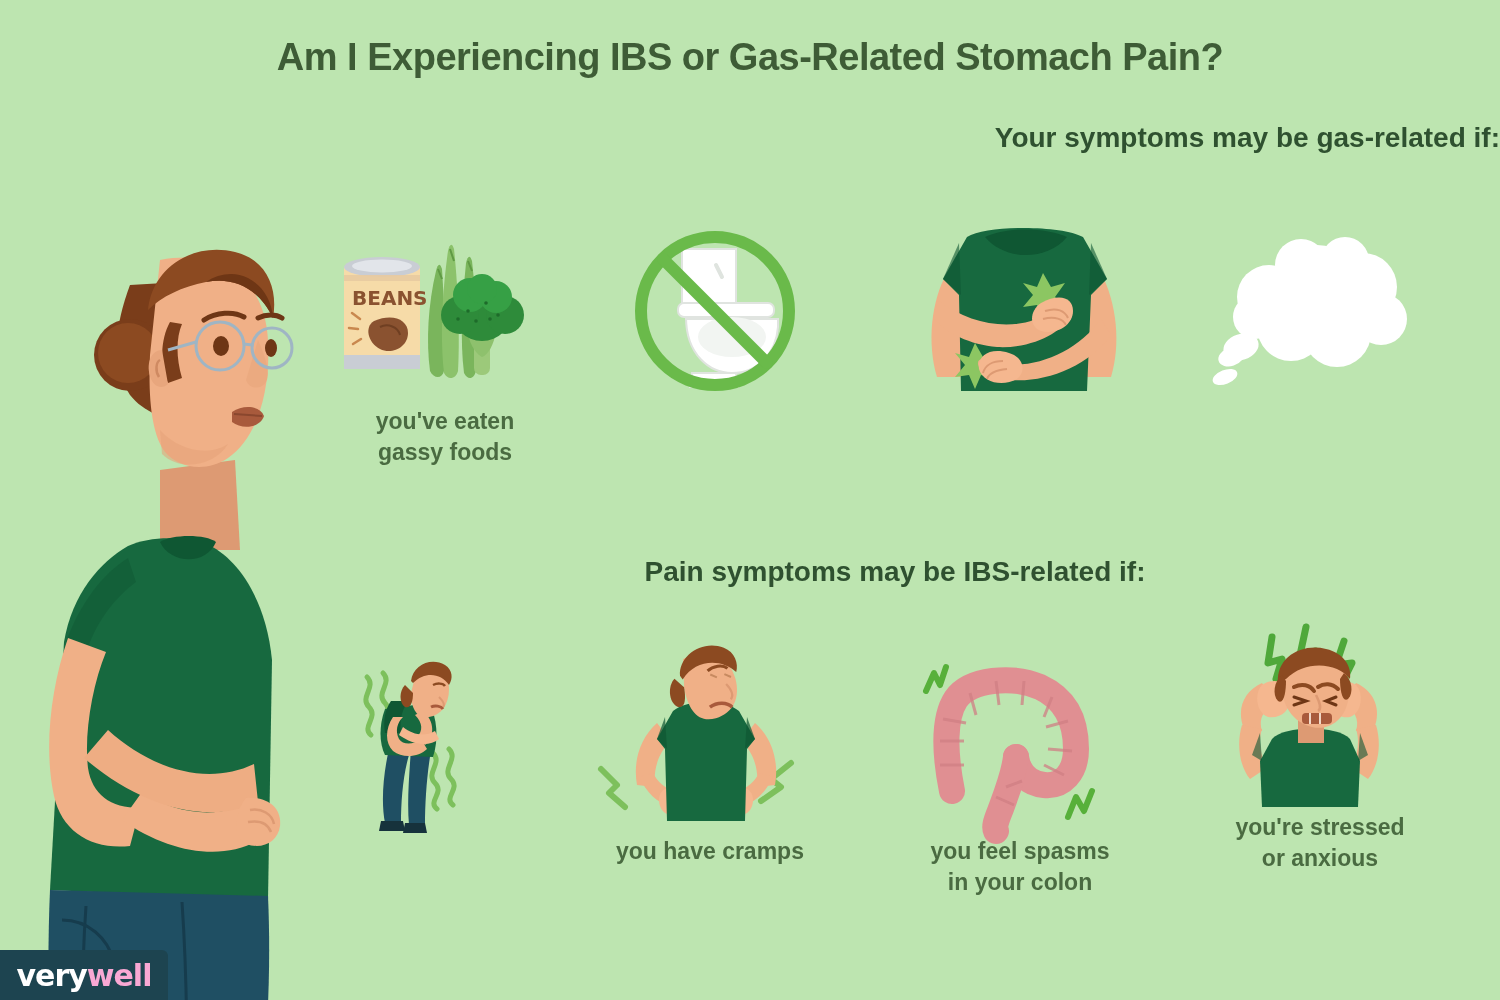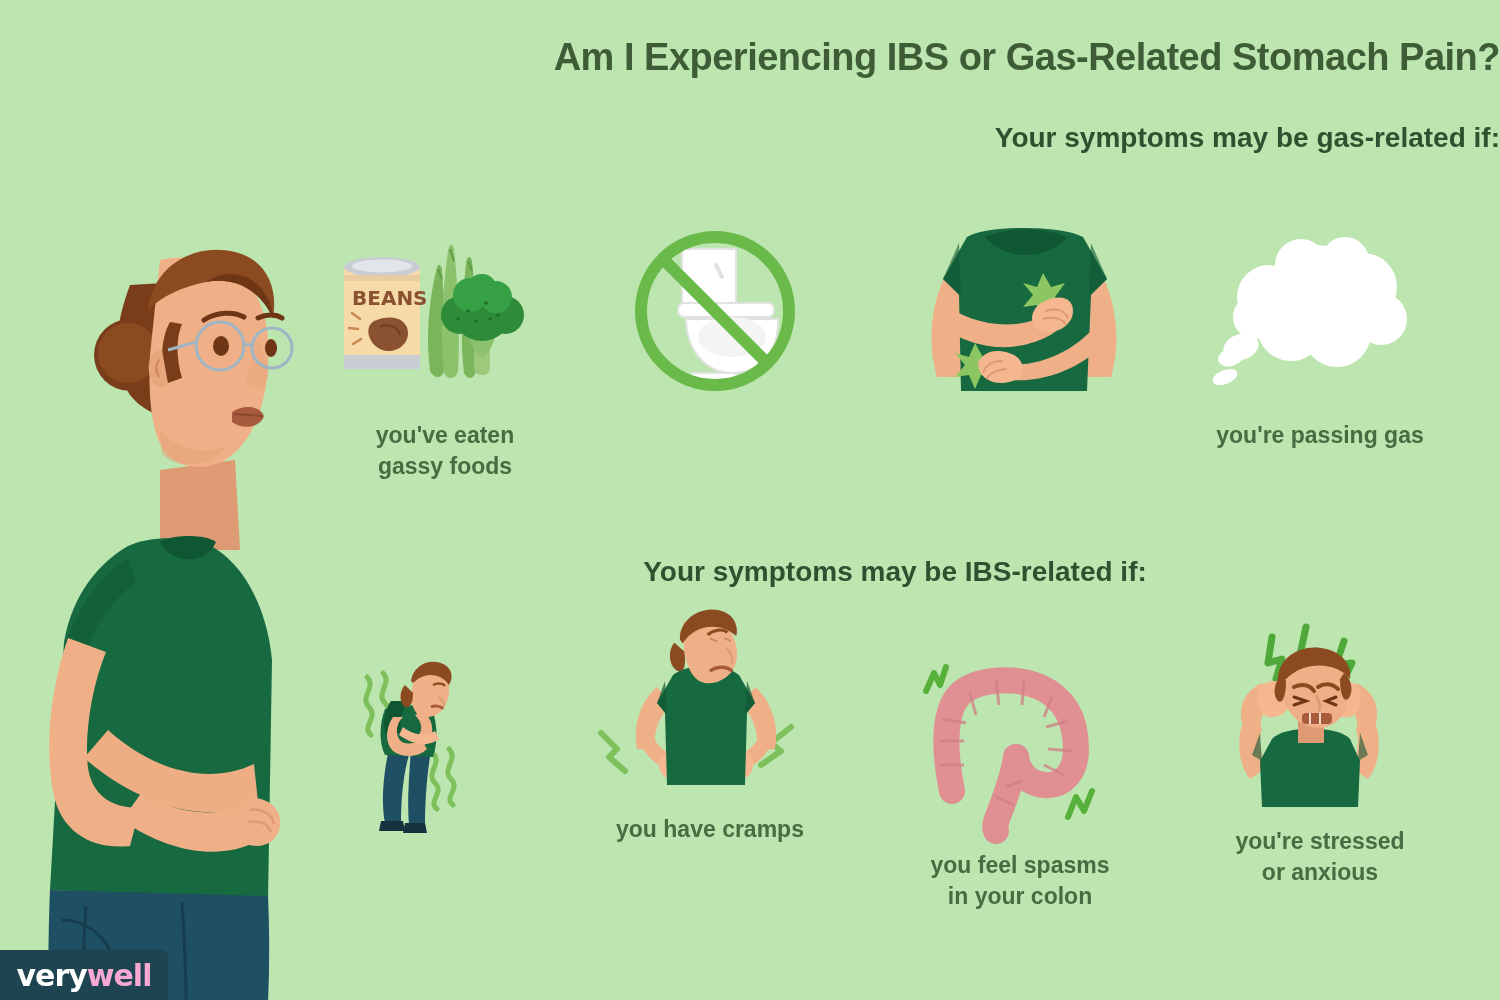--- a/index.html
+++ b/index.html
@@ -8,21 +8,21 @@
     background: #bde5b0;
     font-family: "DejaVu Sans", "Liberation Sans", sans-serif;
     position: relative;
     overflow: hidden;
   }
 
   
   .title {
     position: absolute;
     top: 36px; left: 0; width: 1500px;
-    text-align: right;
+    text-align: center;
     font-size: 38px;
     font-weight: bold;
     letter-spacing: -0.5px;
     color: #3e5c36;
     font-family: "Liberation Sans", sans-serif;
   }
   .section-heading {
     position: absolute;
     left: 290px; width: 1210px;
     text-align: center;
@@ -41,32 +41,32 @@
     width: 100%;
     height: 185px;
   }
   .caption {
     text-align: center;
     font-size: 23px;
     font-weight: bold;
     line-height: 1.33;
     color: #4a6b41;
     font-family: "Liberation Sans", sans-serif;
-    margin-top: 20px;
+    margin-top: 6px;
   }
 
   
   #cell-gassy-foods   { left: 330px;  top: 215px; width: 230px; }
   #cell-constipated   { left: 590px;  top: 215px; width: 250px; }
   #cell-location-pain { left: 875px;  top: 215px; width: 300px; }
   #cell-passing-gas   { left: 1195px; top: 215px; width: 250px; }
 
   
   #cell-widespread { left: 355px;  top: 645px; width: 185px; }
-  #cell-cramps     { left: 595px;  top: 609px; width: 230px; }
+  #cell-cramps     { left: 595px;  top: 645px; width: 230px; }
   #cell-spasms     { left: 900px;  top: 645px; width: 240px; }
   #cell-stressed   { left: 1210px; top: 621px; width: 220px; }
 
   
 
   
   .woman { position: absolute; left: 10px; top: 190px; width: 320px; height: 810px; }
 
   
   .logo {
@@ -151,21 +151,21 @@
 
     <path d="M40 700 C36 790 40 900 48 1000 L236 1000 C256 900 262 796 258 706 Z" fill="#1f4f63"></path>
 
     <path d="M76 716 C70 800 72 900 78 1000" stroke="#163c4d" stroke-width="3" fill="none"></path>
     <path d="M172 712 C178 800 178 900 174 1000" stroke="#163c4d" stroke-width="3" fill="none"></path>
     <path d="M52 730 C78 730 98 748 104 772" stroke="#163c4d" stroke-width="3" fill="none"></path>
   </svg>
 </div>
 
 <div class="section-heading" id="gas-heading">Your symptoms may be gas-related if:</div>
-<div class="section-heading" id="ibs-heading">Your symptoms may be IBS-related if:</div>
+<div class="section-heading" id="ibs-heading">Pain symptoms may be IBS-related if:</div>
 
 <div class="cell" id="cell-gassy-foods">
   <div class="art">
     <svg width="230" height="185" viewBox="0 0 230 185">
 
       <g>
         <path d="M106 56 C98 90 96 126 100 156 C104 164 112 164 114 156 C116 124 114 88 112 54 C110 48 108 48 106 56 Z" fill="#7ab55c"></path>
         <path d="M118 36 C112 78 110 124 114 158 C118 166 126 164 128 156 C130 118 128 72 124 34 C122 28 120 28 118 36 Z" fill="#8cc26b"></path>
         <path d="M136 48 C132 88 130 126 134 158 C138 166 144 164 146 156 C148 120 146 82 142 46 C140 40 138 40 136 48 Z" fill="#7ab55c"></path>
         <path d="M108 54 L112 64 M120 34 L124 46 M138 46 L142 56" stroke="#5f9a44" stroke-width="2"></path>
@@ -283,21 +283,20 @@
         <circle cx="106" cy="50" r="26"></circle>
         <circle cx="150" cy="46" r="24"></circle>
         <circle cx="60" cy="102" r="22"></circle>
 
         <ellipse cx="46" cy="132" rx="18" ry="13" transform="rotate(-18 46 132)"></ellipse>
         <ellipse cx="36" cy="142" rx="13" ry="9" transform="rotate(-18 36 142)"></ellipse>
         <ellipse cx="30" cy="162" rx="13" ry="7" transform="rotate(-22 30 162)"></ellipse>
       </g>
     </svg>
   </div>
-  <div class="caption">you're passing gas</div>
 </div>
 
 <div class="cell" id="cell-widespread">
   <div class="art">
     <svg width="185" height="190" viewBox="0 0 185 190">
 
       <g stroke="#7dc05c" stroke-width="5" fill="none" stroke-linecap="round">
         <path d="M12 32 C22 42 4 52 14 62 C24 72 6 82 16 90"></path>
         <path d="M28 28 C38 38 20 48 30 58 C40 68 22 78 32 86"></path>
         <path d="M78 108 C88 118 70 128 80 138 C90 148 72 156 82 164"></path>

